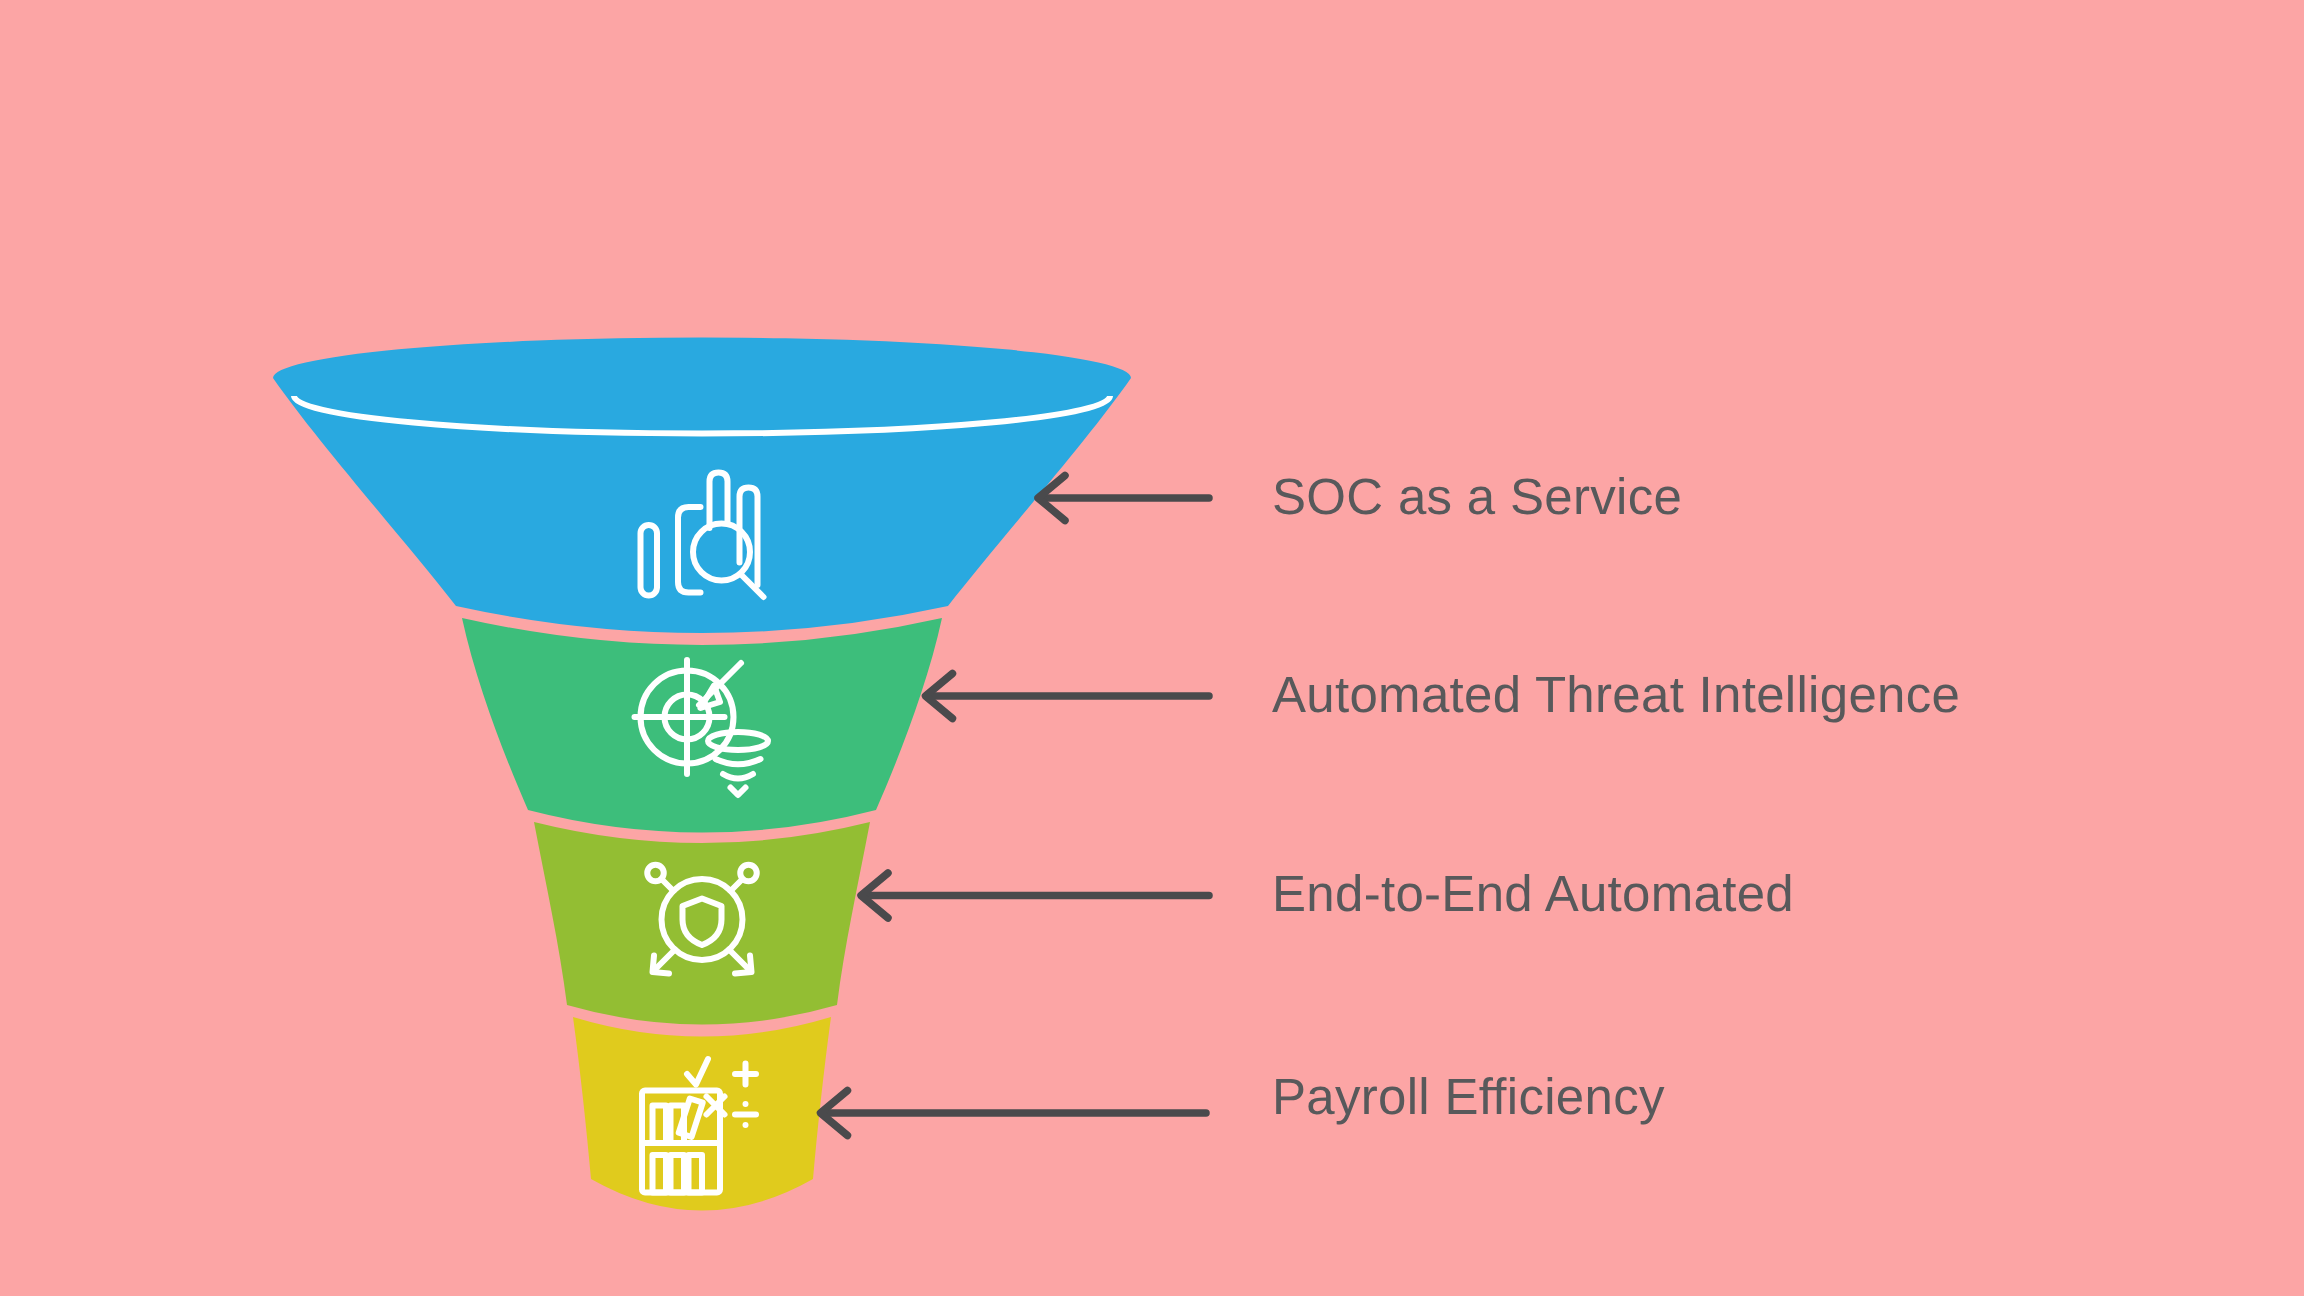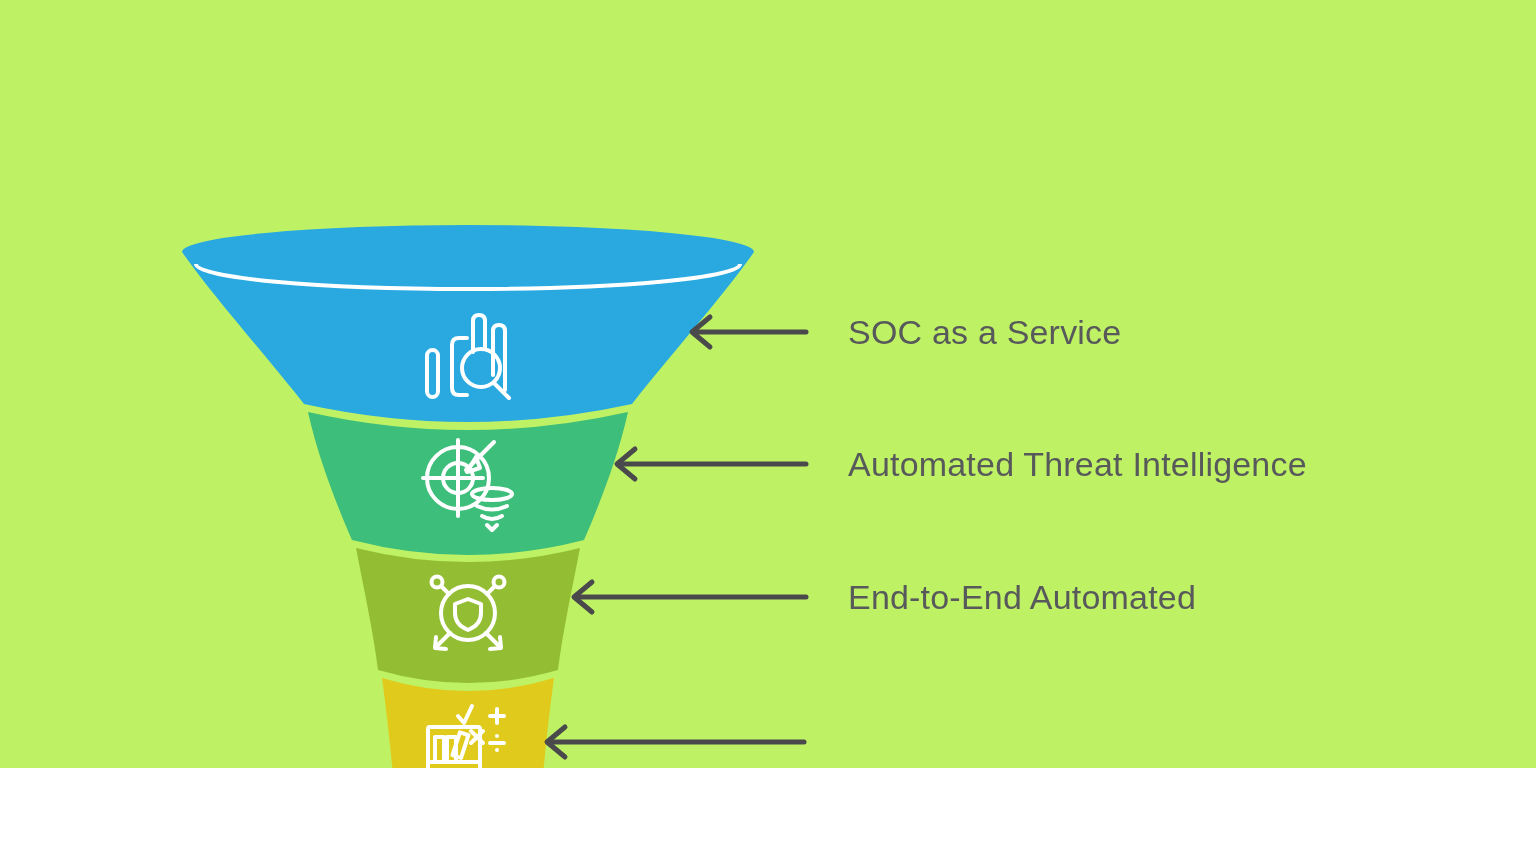--- a/index.html
+++ b/index.html
@@ -1,20 +1,20 @@
 <!DOCTYPE html>
 <html><head>
 <meta charset="utf-8">
 <style>
   html, body { margin: 0; padding: 0; background: #ffffff; }
   .canvas {
     position: relative;
     width: 1536px;
-    height: 768px;
-    background: #bef264;
+    height: 864px;
+    background: #fca5a5;
     overflow: hidden;
     font-family: "Liberation Sans", sans-serif;
   }
   .funnel-svg { position: absolute; left: 0; top: 0; width: 1536px; height: 864px; }
   .callout-label {
     position: absolute;
     left: 848px;
     transform: translateY(-50%);
     font-size: 34px;
     font-weight: 400;
@@ -109,14 +109,15 @@
     </g>
     <g class="arrow-stroke" stroke="#4A4A4C">
       <path d="M804 742 H549"></path>
         <path d="M565 727 L547 742 L565 757"></path>
     </g>
   </svg>
 
   <div class="callout-label" style="top:332px">SOC as a Service</div>
   <div class="callout-label" style="top:464px">Automated Threat Intelligence</div>
   <div class="callout-label" style="top:597px">End-to-End Automated</div>
+  <div class="callout-label" style="top:732px">Payroll Efficiency</div>
 
 </div>
 
 </body></html>

